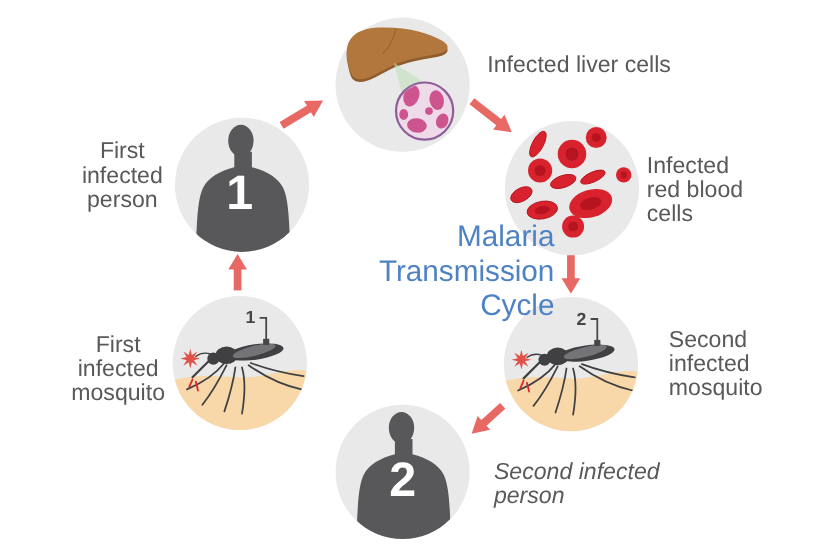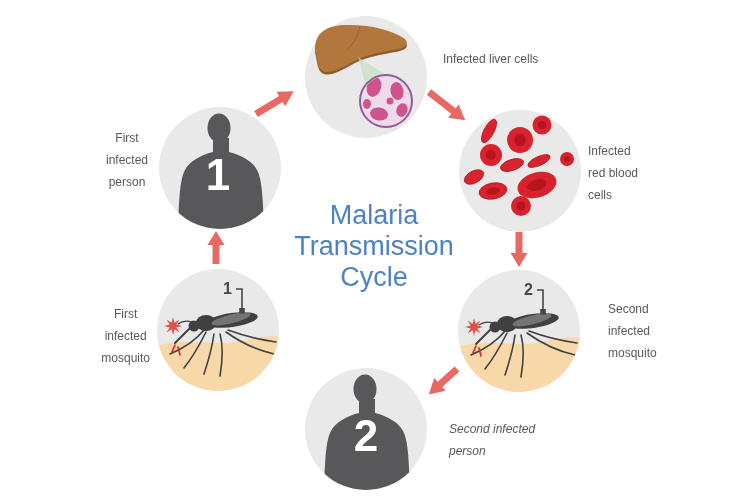--- a/index.html
+++ b/index.html
@@ -35,29 +35,29 @@
   .cell-blob{fill:var(--cell-blob);}
   .rbc{fill:var(--blood-red);}
   .rbc-inner{fill:var(--blood-red-shade);opacity:.85;}
   .rbc-edge{fill:var(--blood-red);stroke:var(--blood-red-shade);stroke-width:.8;}
   .arrow line{stroke:var(--arrow);stroke-width:7;}
   .arrow polygon{fill:var(--arrow);}
 
   
   .label{
     position:absolute;
-    font-size:12px;line-height:22px;
+    font-size:21px;line-height:22px;
     color:var(--label-text);
     white-space:pre-line;
   }
   .label-right{text-align:center;}
   .title{
     position:absolute;
     left:244px;top:200px;width:260px;
-    text-align:center;
+    text-align:right;
     font-size:27px;line-height:31px;
     color:var(--title-blue);
     white-space:pre-line;
   }
 </style>
 </head>
 <body>
 
 <div class="stage">
 

